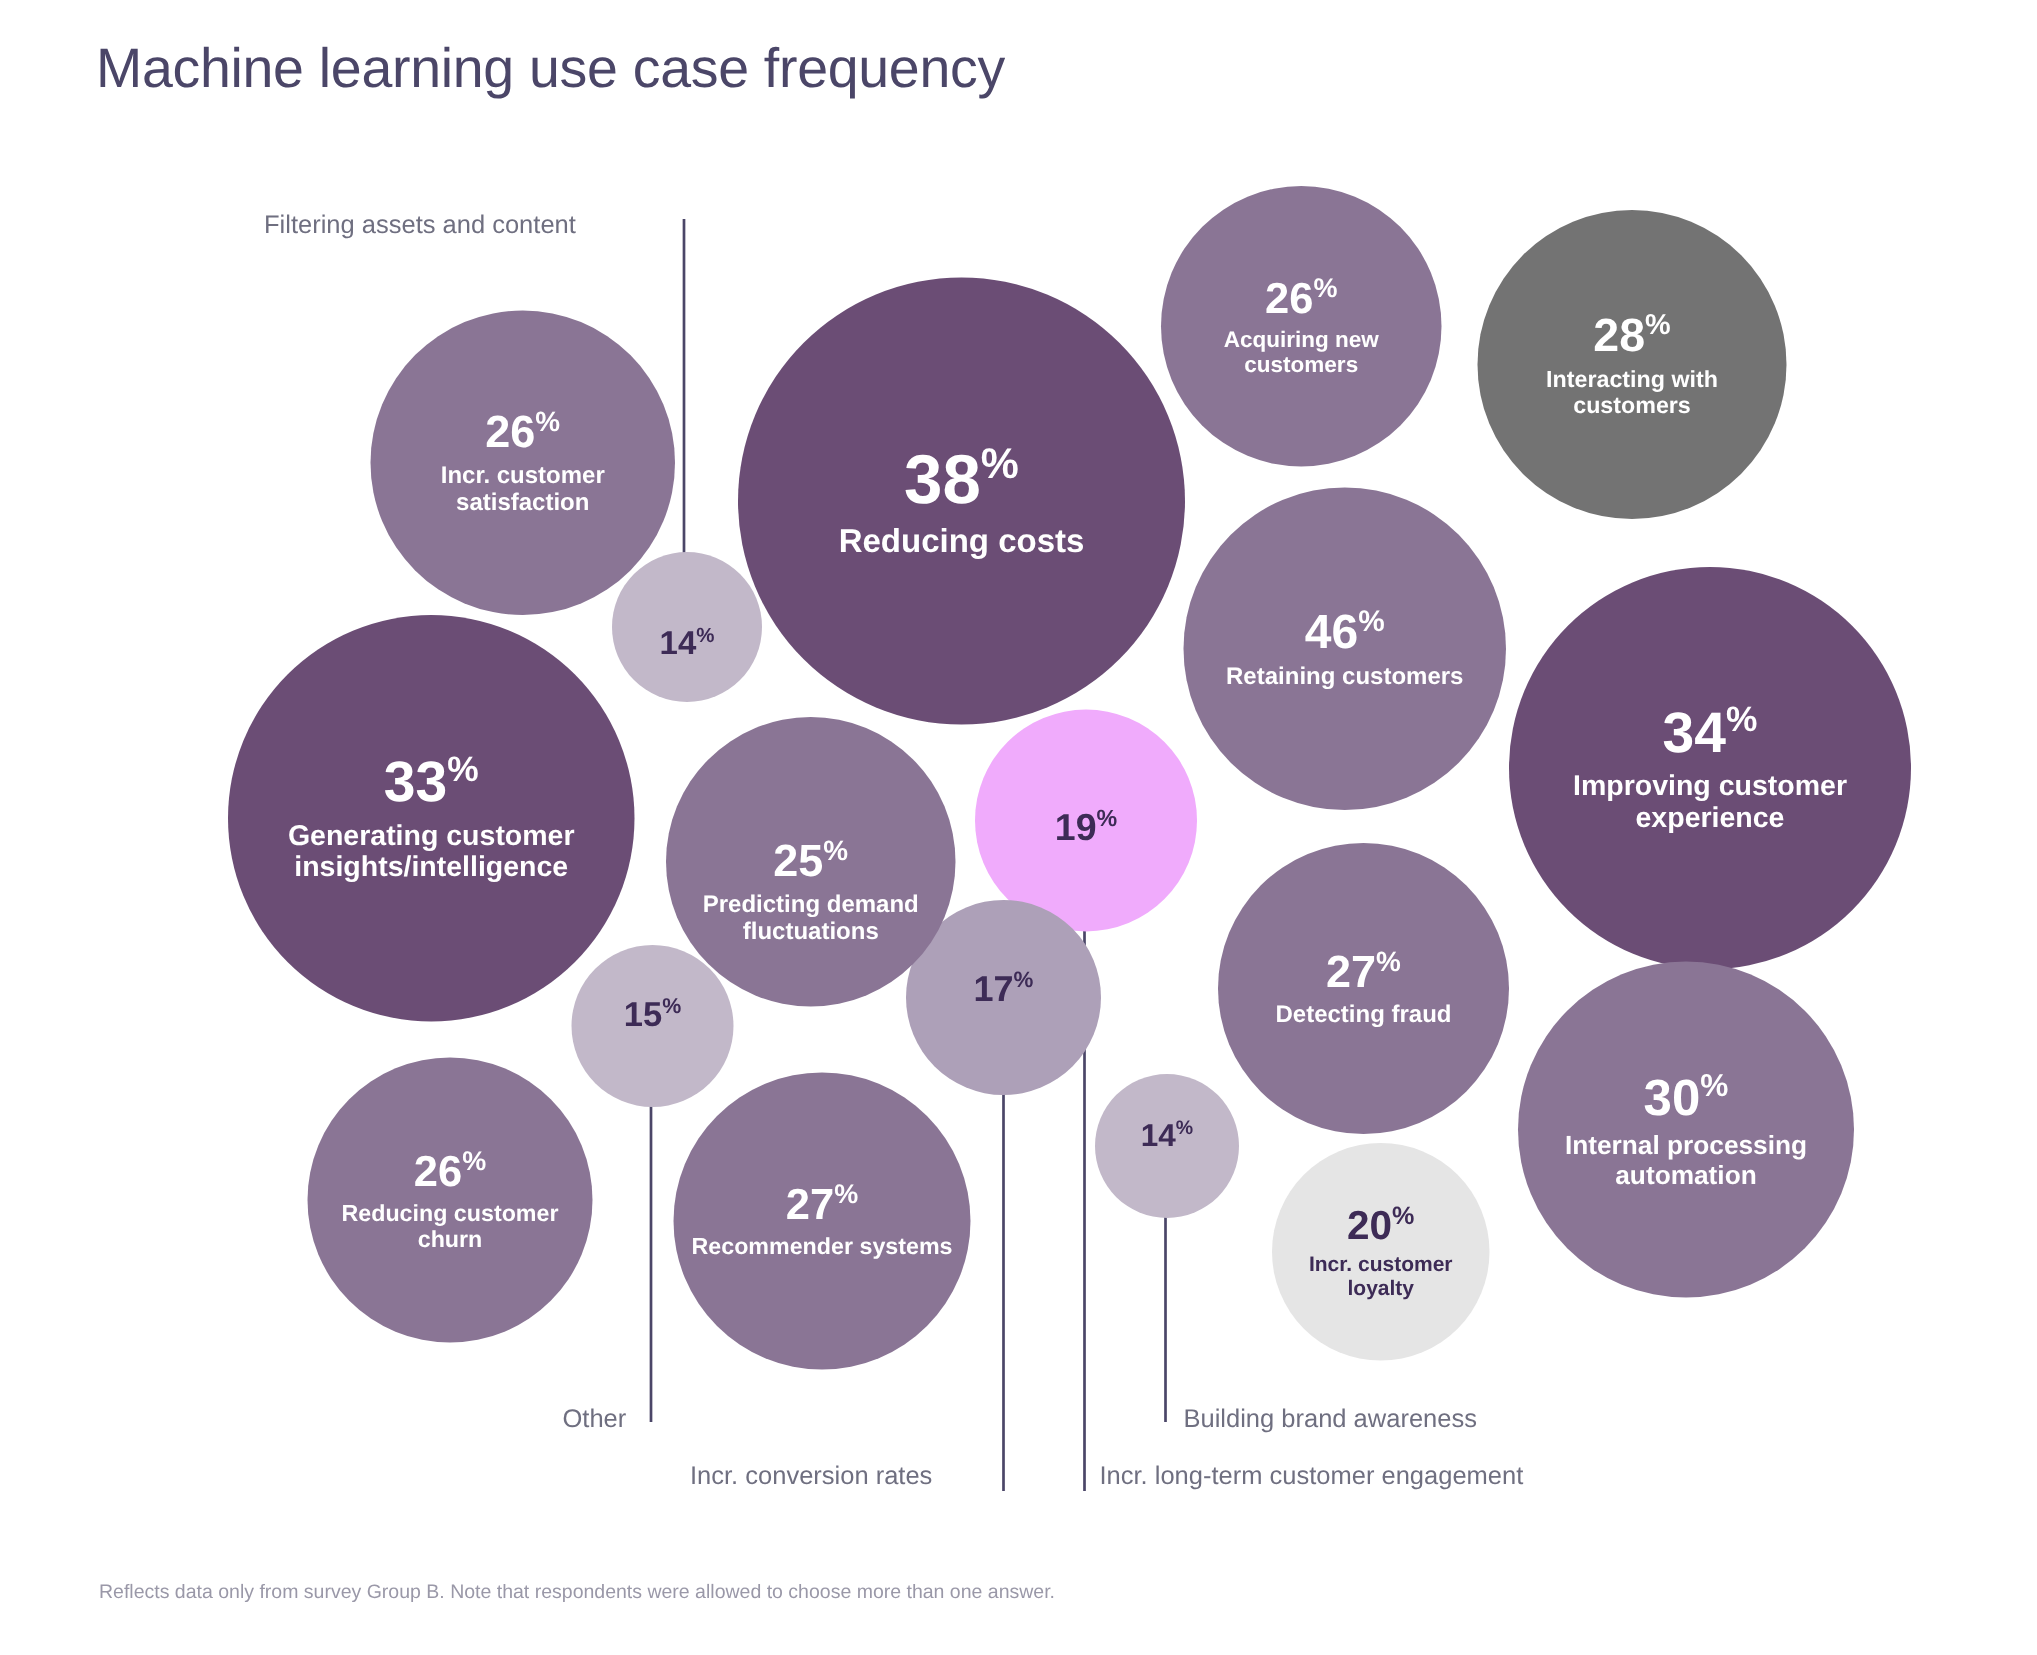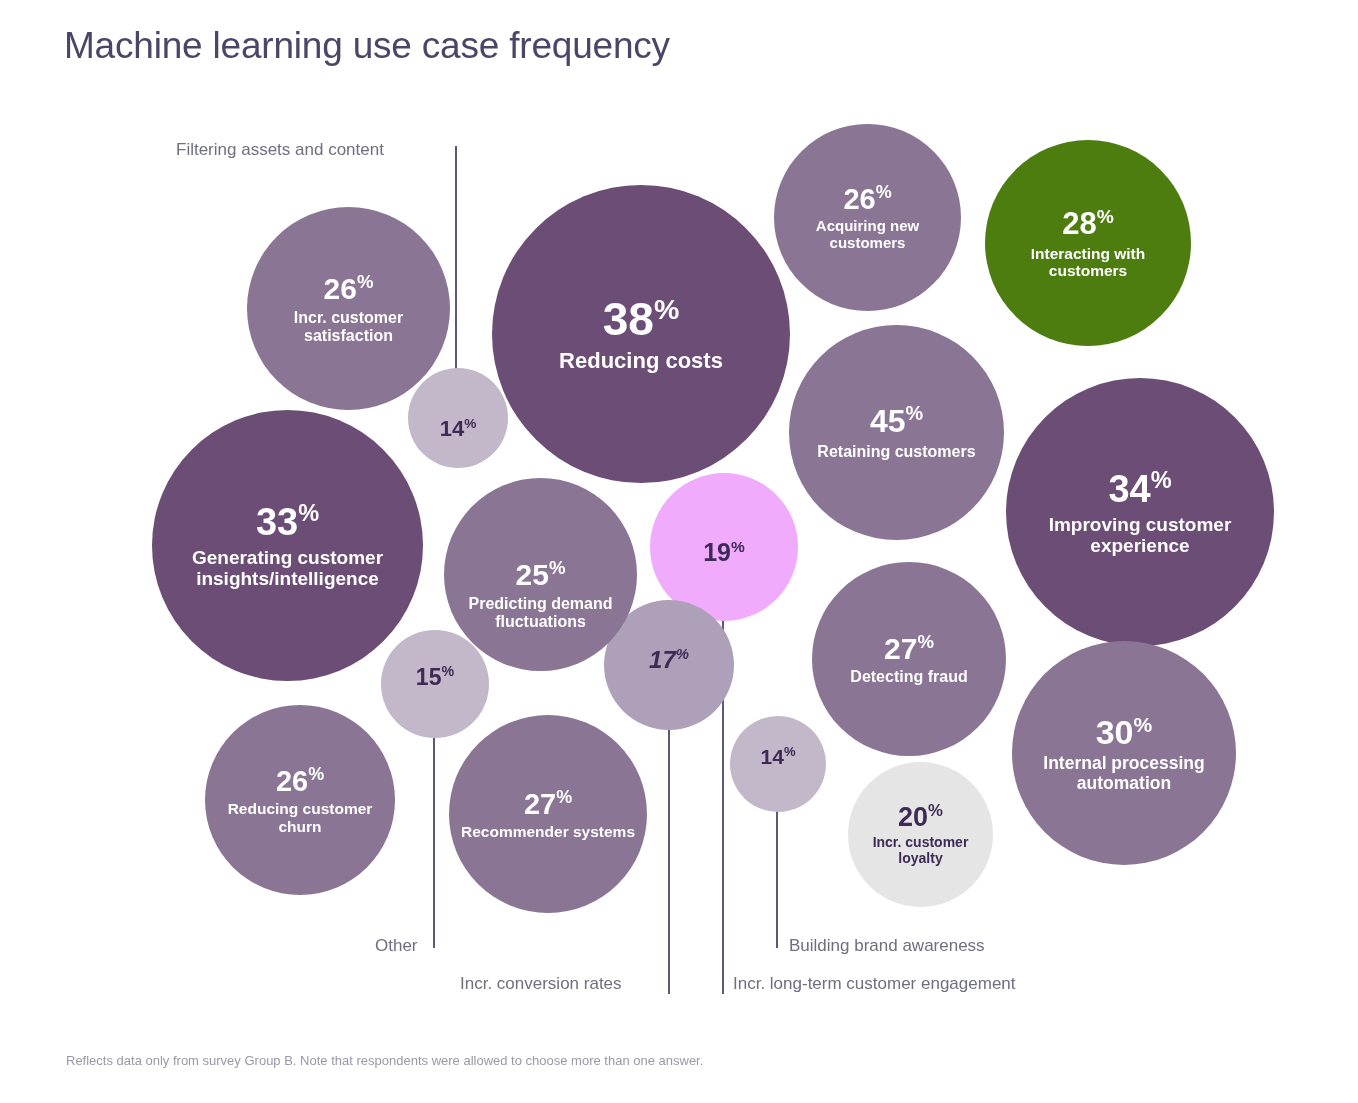--- a/index.html
+++ b/index.html
@@ -129,31 +129,31 @@
     <div class="bubble" style="left:492px; top:185px; width:298px; height:298px; background:#6b4d75; color:#ffffff; font-size:22px; z-index:6;">
       <span class="pct" style="font-size:46px;"><span>38</span><span class="sym">%</span></span>
       <span class="lbl">Reducing costs</span>
     </div>
 
     <div class="bubble" style="left:774px; top:124px; width:187px; height:187px; background:#8a7595; color:#ffffff; font-size:15px; z-index:4;">
       <span class="pct" style="font-size:29px;"><span>26</span><span class="sym">%</span></span>
       <span class="lbl">Acquiring new customers</span>
     </div>
 
-    <div class="bubble" style="left:985px; top:140px; width:206px; height:206px; background:#4d7c0f; color:#ffffff; font-size:15.5px; z-index:4;">
+    <div class="bubble" style="left:985px; top:140px; width:206px; height:206px; background:#737373; color:#ffffff; font-size:15.5px; z-index:4;">
       <span class="pct" style="font-size:31px;"><span>28</span><span class="sym">%</span></span>
       <span class="lbl">Interacting with customers</span>
     </div>
 
     <div class="bubble" style="left:408px; top:368px; width:100px; height:100px; background:#c2b8c9; color:#3d2b56; z-index:3;">
       <span class="pct" style="font-size:22px; margin-top:22px;"><span>14</span><span class="sym">%</span></span>
     </div>
 
     <div class="bubble" style="left:789px; top:325px; width:215px; height:215px; background:#8a7595; color:#ffffff; font-size:16px; z-index:4;">
-      <span class="pct" style="font-size:32px;"><span>45</span><span class="sym">%</span></span>
+      <span class="pct" style="font-size:32px;"><span>46</span><span class="sym">%</span></span>
       <span class="lbl">Retaining customers</span>
     </div>
 
     <div class="bubble" style="left:1006px; top:378px; width:268px; height:268px; background:#6b4d75; color:#ffffff; font-size:19px; z-index:5;">
       <span class="pct" style="font-size:38px;"><span>34</span><span class="sym">%</span></span>
       <span class="lbl">Improving customer experience</span>
     </div>
 
     <div class="bubble" style="left:152px; top:410px; width:271px; height:271px; background:#6b4d75; color:#ffffff; font-size:19px; z-index:6;">
       <span class="pct" style="font-size:38px;"><span>33</span><span class="sym">%</span></span>
@@ -172,21 +172,21 @@
     <div class="bubble" style="left:812px; top:562px; width:194px; height:194px; background:#8a7595; color:#ffffff; font-size:16px; z-index:4;">
       <span class="pct" style="font-size:30px;"><span>27</span><span class="sym">%</span></span>
       <span class="lbl">Detecting fraud</span>
     </div>
 
     <div class="bubble" style="left:381px; top:630px; width:108px; height:108px; background:#c2b8c9; color:#3d2b56; z-index:3;">
       <span class="pct" style="font-size:23px; margin-top:-14px;"><span>15</span><span class="sym">%</span></span>
     </div>
 
     <div class="bubble" style="left:604px; top:600px; width:130px; height:130px; background:#ada0b8; color:#3d2b56; z-index:3;">
-      <span class="pct" style="font-size:24px; margin-top:-10px;font-style:italic;"><span>17</span><span class="sym">%</span></span>
+      <span class="pct" style="font-size:24px; margin-top:-10px;"><span>17</span><span class="sym">%</span></span>
     </div>
 
     <div class="bubble" style="left:1012px; top:641px; width:224px; height:224px; background:#8a7595; color:#ffffff; font-size:17.5px; z-index:5;">
       <span class="pct" style="font-size:34px;"><span>30</span><span class="sym">%</span></span>
       <span class="lbl">Internal processing automation</span>
     </div>
 
     <div class="bubble" style="left:730px; top:716px; width:96px; height:96px; background:#c2b8c9; color:#3d2b56; z-index:3;">
       <span class="pct" style="font-size:21px; margin-top:-14px;"><span>14</span><span class="sym">%</span></span>
     </div>

